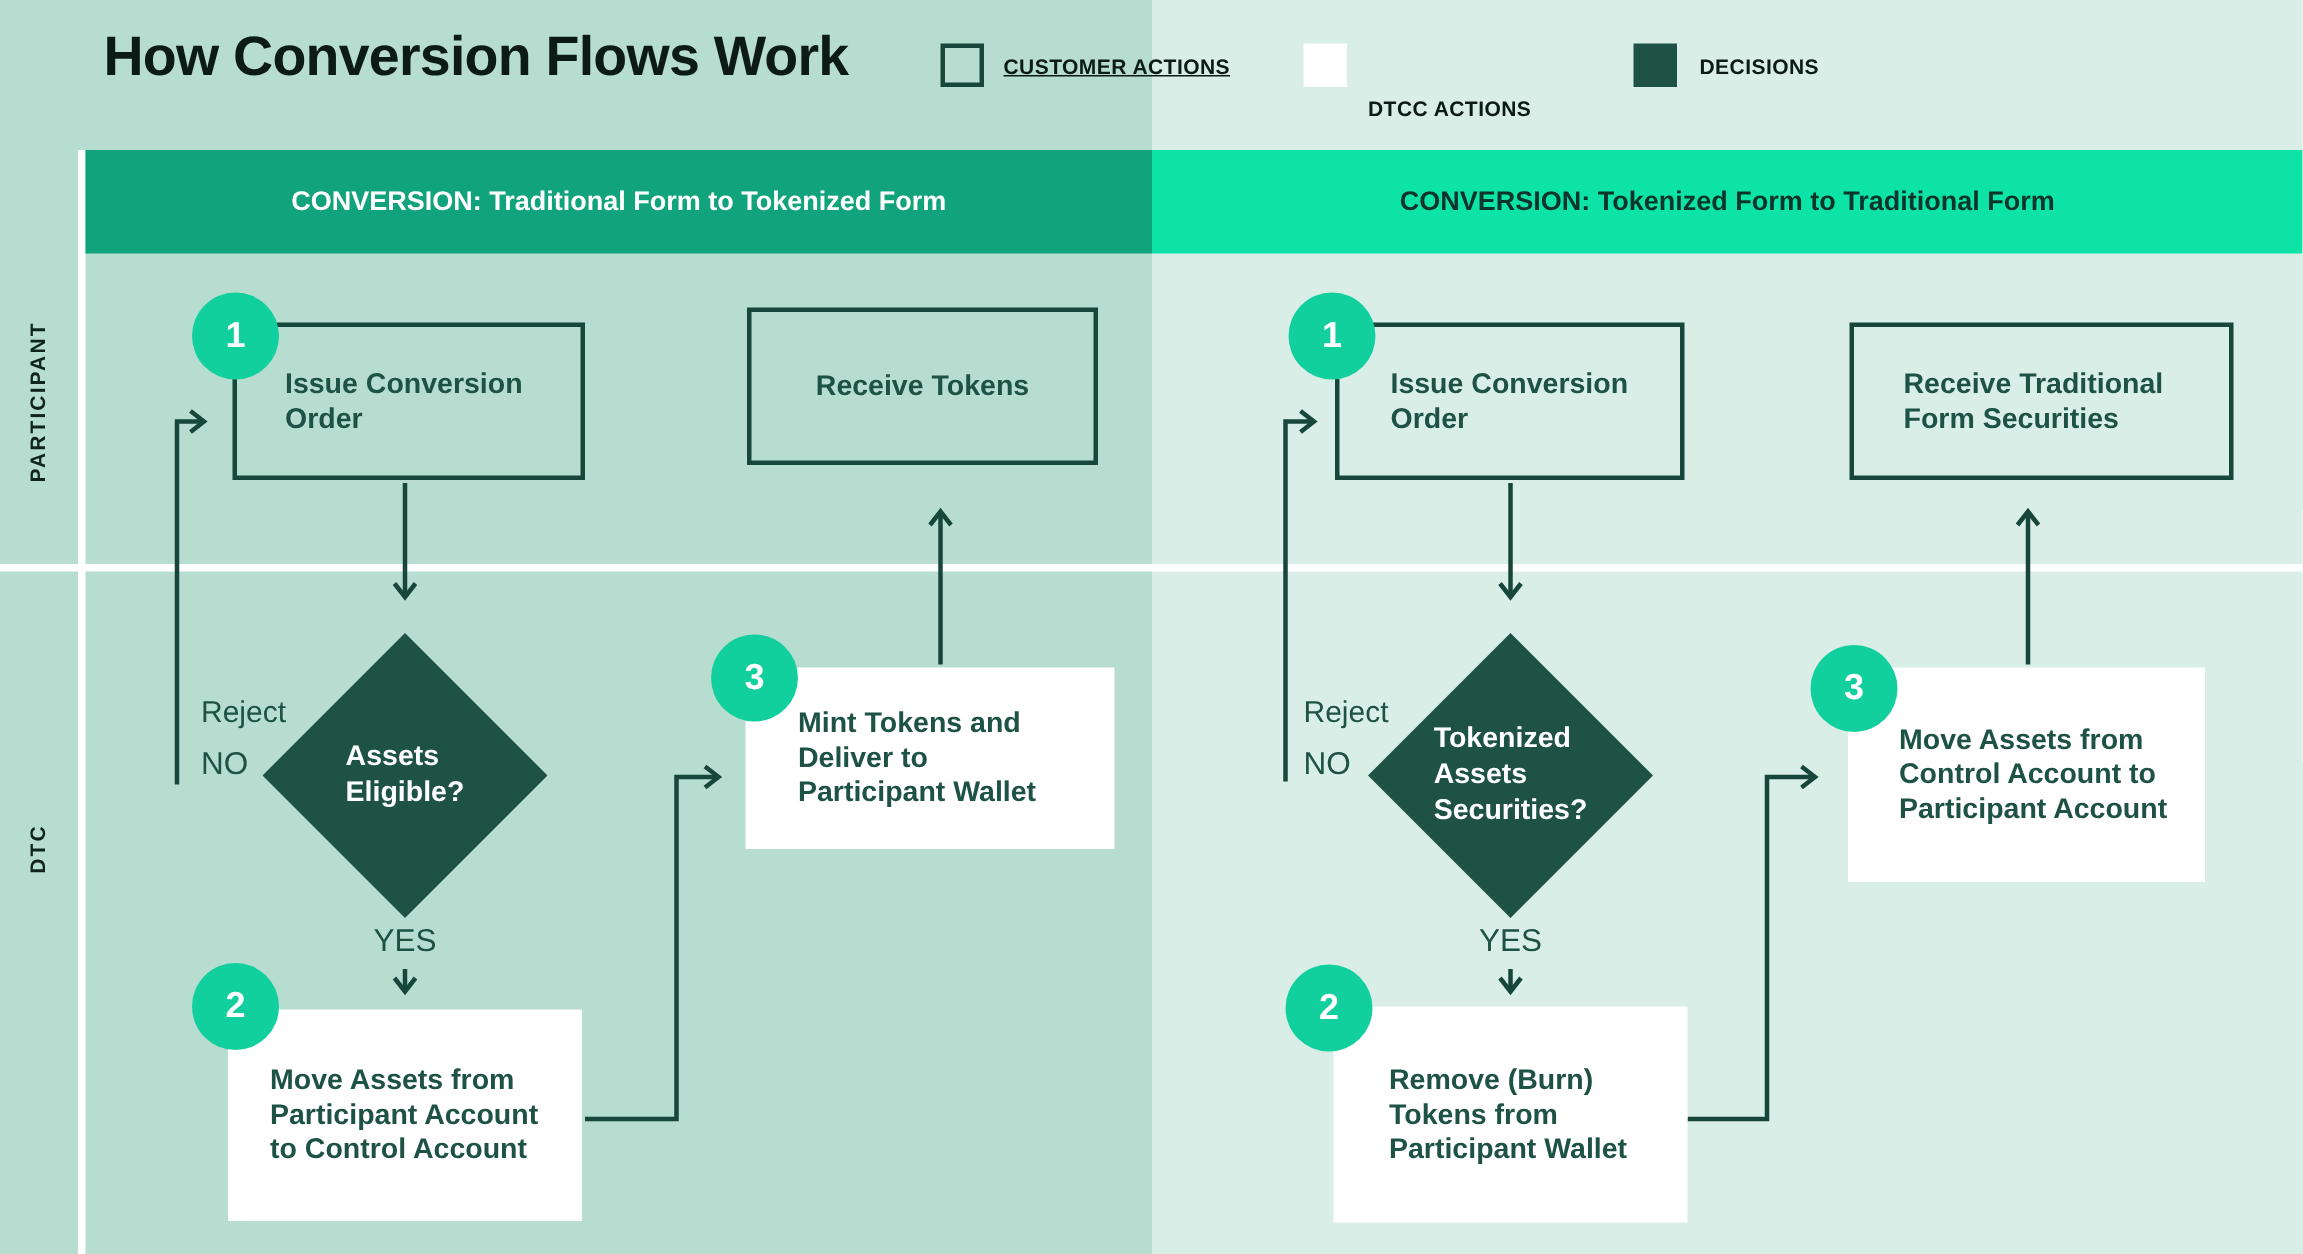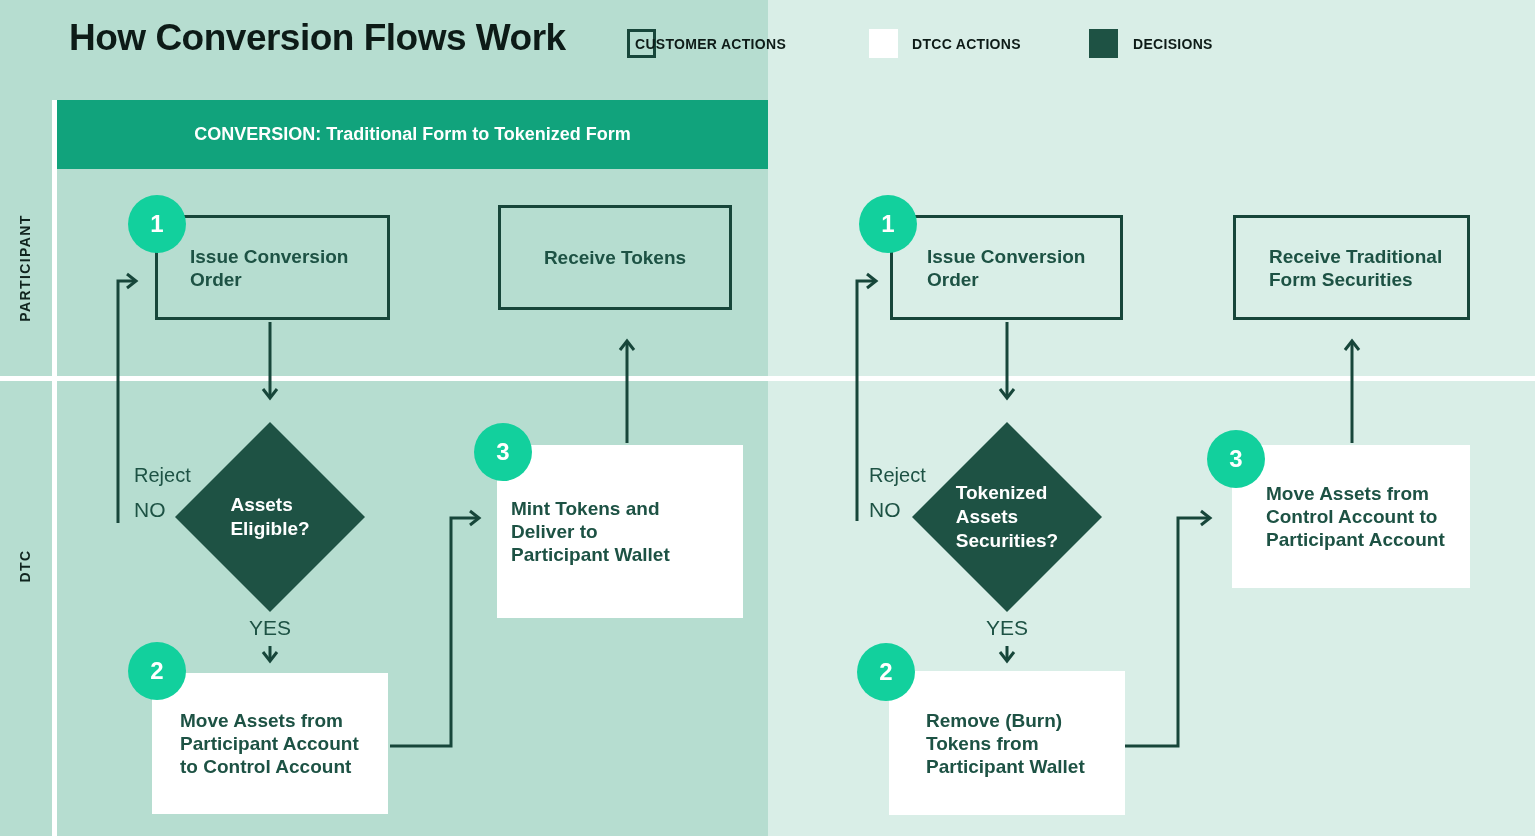--- a/index.html
+++ b/index.html
@@ -57,28 +57,31 @@
 <div class="canvas">
 
   <div class="abs bg-left"></div>
   <div class="abs bg-right"></div>
   <div class="abs h-divider"></div>
   <div class="abs v-divider"></div>
 
   <h1 class="abs title">How Conversion Flows Work</h1>
 
   <div class="abs legend-swatch sw-outline" style="left:627px;"></div>
-  <span class="abs legend-label" style="left:635px;">CUSTOMER ACTIONS</span>
+  <span class="abs legend-label" style="left:669px;text-decoration:underline;">CUSTOMER ACTIONS</span>
   <div class="abs legend-swatch sw-white" style="left:869px;"></div>
-  <span class="abs legend-label" style="left:912px;">DTCC ACTIONS</span>
+  <span class="abs legend-label" style="left:912px;margin-top:28px;">DTCC ACTIONS</span>
   <div class="abs legend-swatch sw-dark" style="left:1089px;"></div>
   <span class="abs legend-label" style="left:1133px;">DECISIONS</span>
 
   <div class="abs band band-left">
     <span>CONVERSION: Traditional Form to Tokenized Form</span>
+  </div>
+  <div class="abs band band-right">
+    <span>CONVERSION: Tokenized Form to Traditional Form</span>
   </div>
 
   <div class="abs lane-label" style="left:-73px;top:258px;">PARTICIPANT</div>
   <div class="abs lane-label" style="left:-73px;top:556px;">DTC</div>
 
   <svg class="abs connectors" viewBox="0 0 1535 836">
     <defs>
       <marker id="arrow" markerUnits="userSpaceOnUse" markerWidth="26" markerHeight="26" viewBox="-13 -13 26 26" refX="0" refY="0" orient="auto">
         <path d="M-9,-7 L0,0 L-9,7" fill="none" stroke="#17463a" stroke-width="3"></path>
       </marker>
@@ -124,38 +127,38 @@
 
   <div class="abs flowbox box-white" style="left:152px;top:673px;width:236px;height:141px;padding-left:28px;">
     <span class="lbl">Move Assets from
 Participant Account
 to Control Account</span>
   </div>
   <div class="abs badge" style="left:128px;top:642px;">
     <span>2</span>
   </div>
 
-  <div class="abs flowbox box-white" style="left:497px;top:445px;width:246px;height:173px;padding-left:14px;">
+  <div class="abs flowbox box-white" style="left:497px;top:445px;width:246px;height:121px;padding-left:35px;">
     <span class="lbl">Mint Tokens and
 Deliver to
 Participant Wallet</span>
   </div>
   <div class="abs badge" style="left:474px;top:423px;">
     <span>3</span>
   </div>
 
   <div class="abs flowbox box-outline" style="left:890px;top:215px;width:233px;height:105px;padding-left:34px;">
     <span class="lbl">Issue Conversion
 Order</span>
   </div>
   <div class="abs badge" style="left:859px;top:195px;">
     <span>1</span>
   </div>
 
-  <div class="abs flowbox box-outline" style="left:1233px;top:215px;width:237px;height:105px;padding-left:33px;">
+  <div class="abs flowbox box-outline" style="left:1233px;top:215px;width:256px;height:105px;padding-left:33px;">
     <span class="lbl">Receive Traditional
 Form Securities</span>
   </div>
 
   <span class="abs reject" style="left:869px;top:464px;">Reject</span>
   <span class="abs noyes" style="left:869px;top:498px;">NO</span>
 
   <div class="abs diamond" style="left:912px;top:422px;width:190px;height:190px;">
     <svg width="190" height="190" viewBox="0 0 190 190">
       <polygon points="95,0 190,95 95,190 0,95" fill="#1e5244"></polygon>

